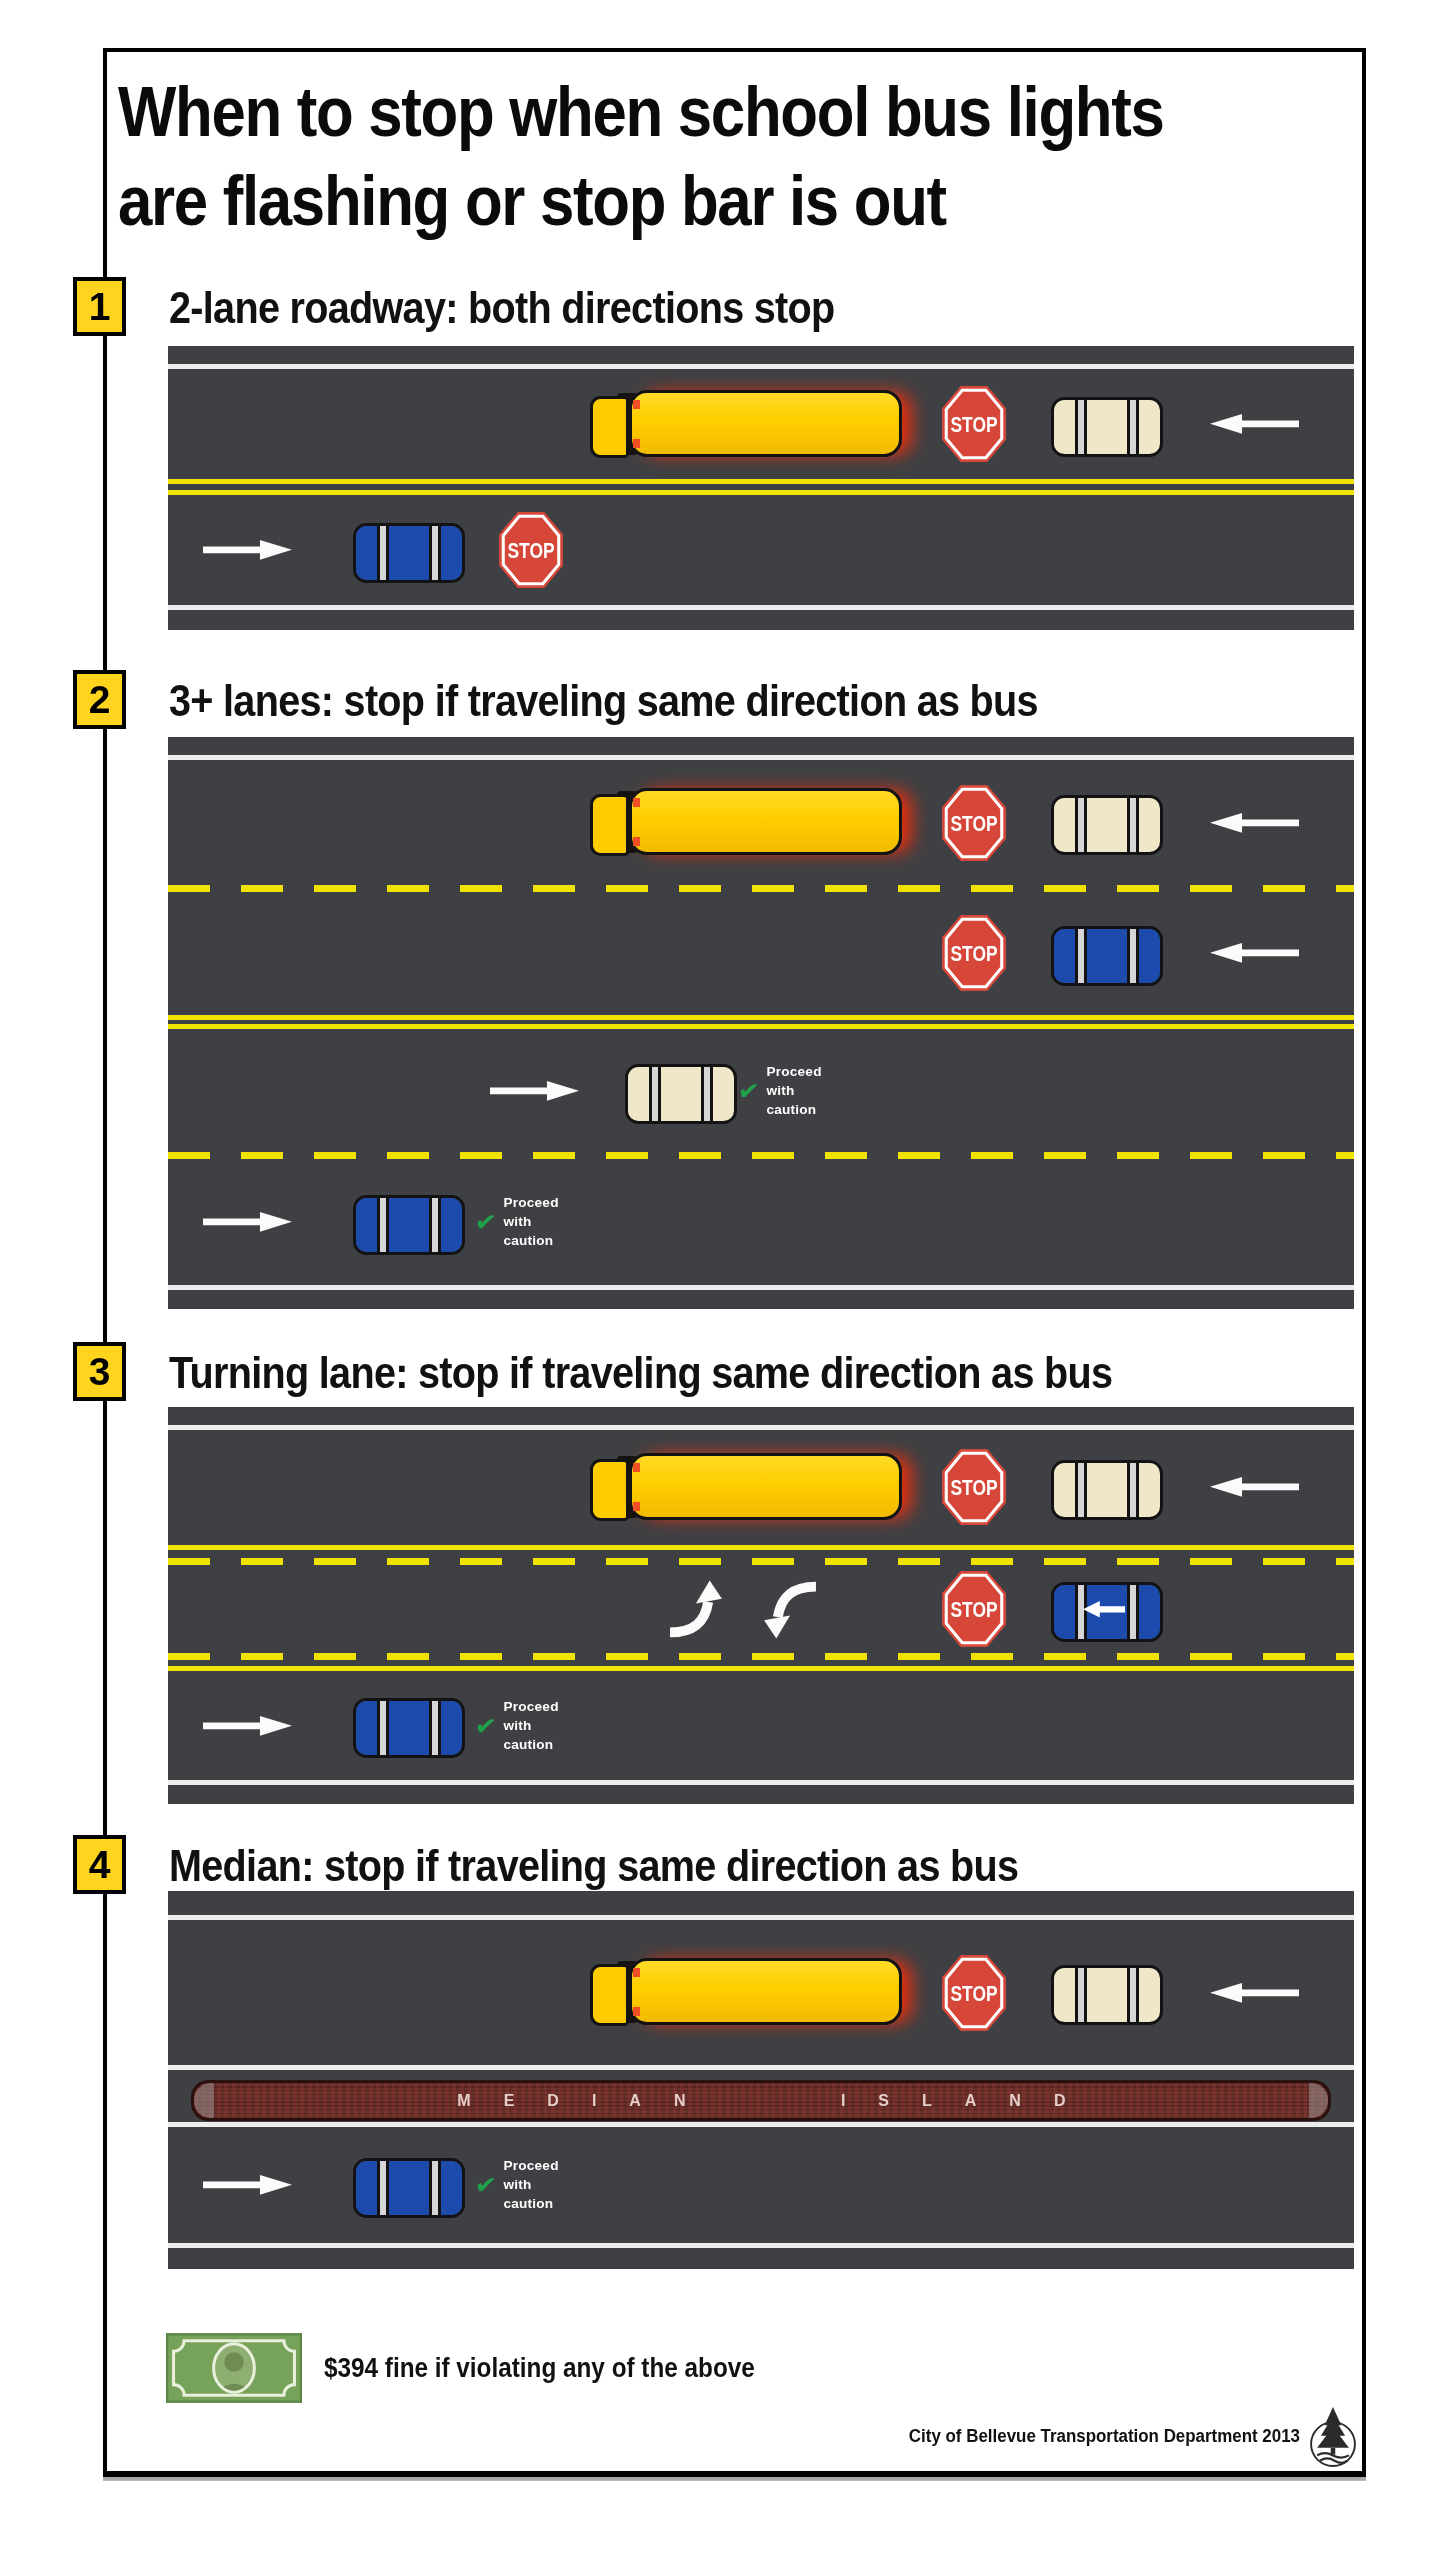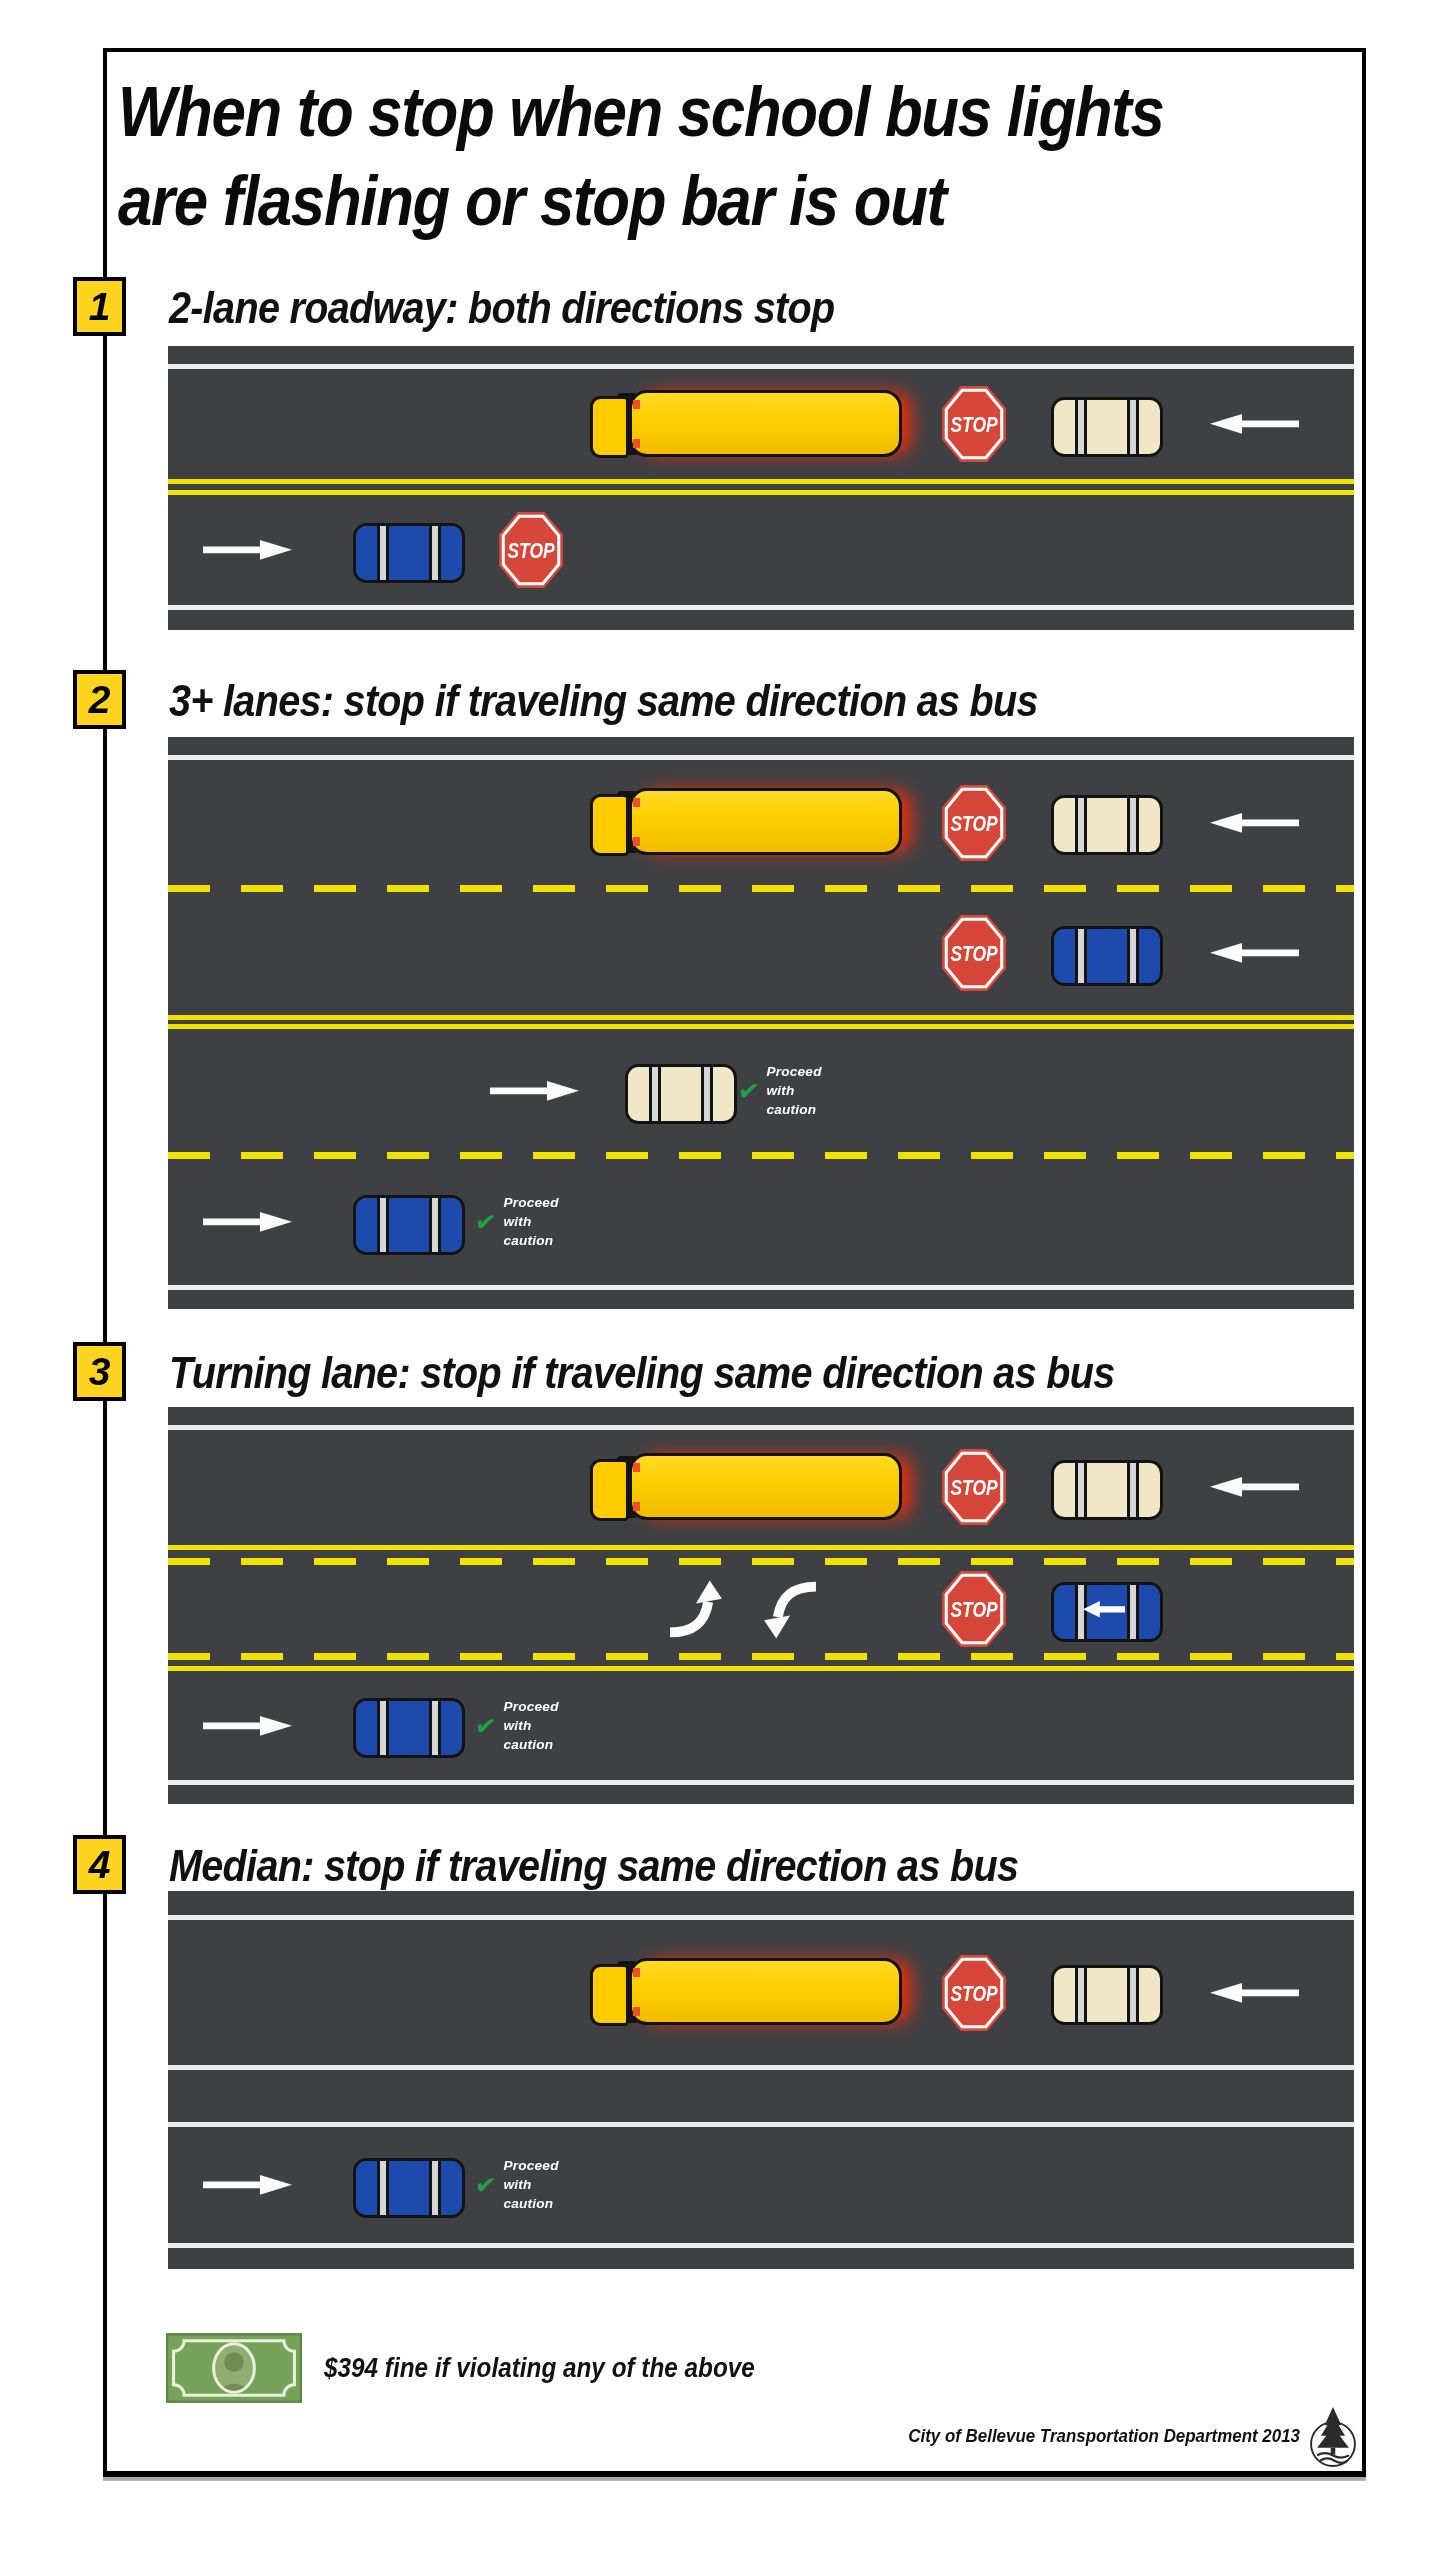--- a/index.html
+++ b/index.html
@@ -1,17 +1,17 @@
 <!DOCTYPE html>
 <html style="font-size:12px"><head>
 <meta charset="utf-8">
 <style>
   html,body{margin:0;padding:0;background:#fff;}
   body{font-family:"Liberation Sans","DejaVu Sans",sans-serif;}
-  #page{position:relative;width:1452px;height:2563px;background:#fff;overflow:hidden;font-style:italic;}
+  #page{position:relative;width:1452px;height:2563px;background:#fff;overflow:hidden;}
 
   
   #panel{position:absolute;left:103px;top:48px;width:1255px;height:2419px;
          background:#fff;border:4.5px solid #000;border-bottom-width:6px;
          box-shadow:0 3.8px 0 #a9a9a9;}
 
   .title{position:absolute;left:118px;color:#0b0b0b;font-weight:bold;font-size:71px;
          line-height:89px;letter-spacing:-1.5px;transform:scaleX(.87);transform-origin:left top;white-space:nowrap;}
 
   .badge{position:absolute;left:73px;width:45px;height:51px;background:#ffd41f;border:4.5px solid #000;
@@ -305,20 +305,25 @@
       </span>
     </div>
   </div>
 
   <div class="badge" style="top:1835px">4</div>
   <div class="heading" style="top:1835px">Median: stop if traveling same direction as bus</div>
 
   <div class="road" style="top:1891px;height:378px">
     <div class="hline wline" style="top:24px"></div>
     <div class="hline wline" style="top:174px"></div>
+    <div class="median" style="top:189px">
+      <span class="mcap l"></span>
+      <span class="mcap r"></span>
+      <span class="mtext">MEDIAN ISLAND</span>
+    </div>
     <div class="hline wline" style="top:231px"></div>
     <div class="hline wline" style="top:352px"></div>
 
     <div class="bus" style="left:422px;top:67px">
       <div class="bus-ws"></div>
       <div class="bus-hood"></div>
       <div class="bus-body"></div>
       <div class="bus-fl fl-t"></div>
       <div class="bus-fl fl-b"></div>
     </div>

